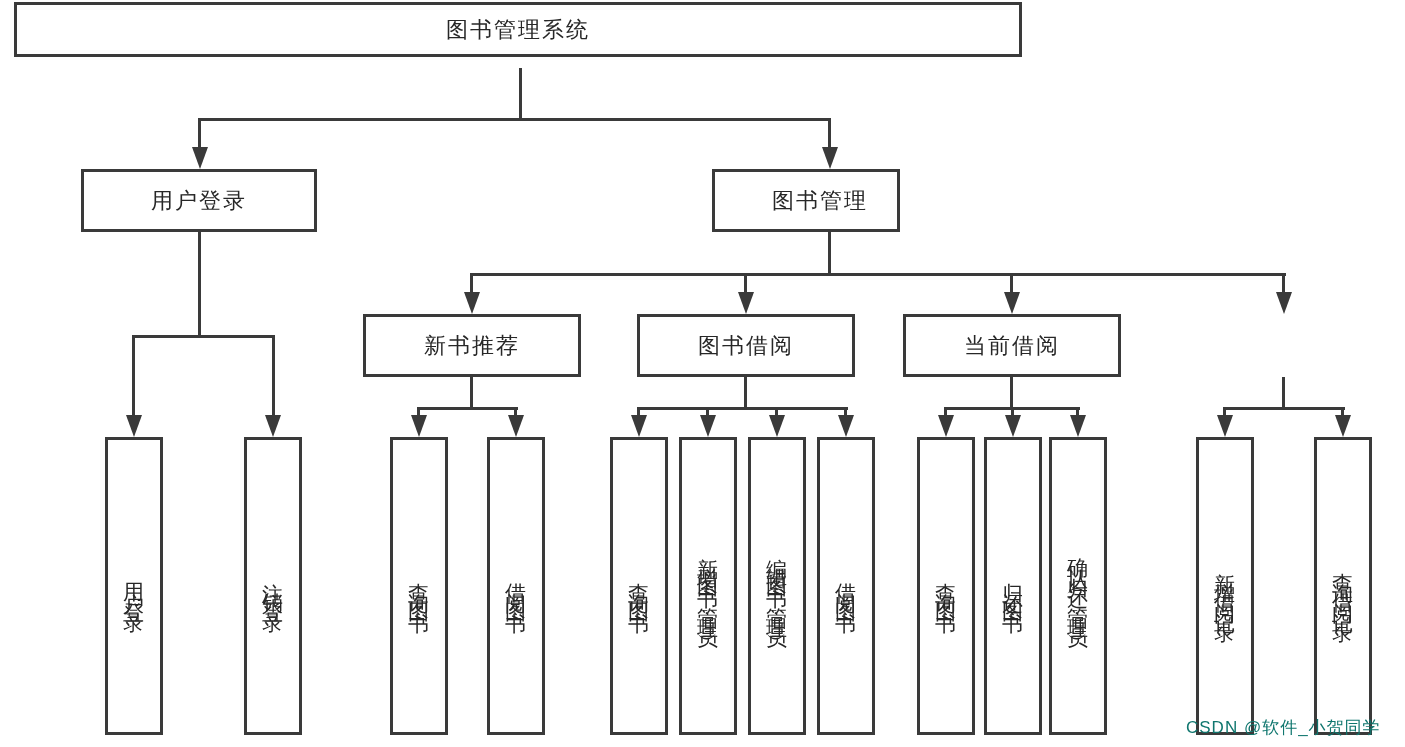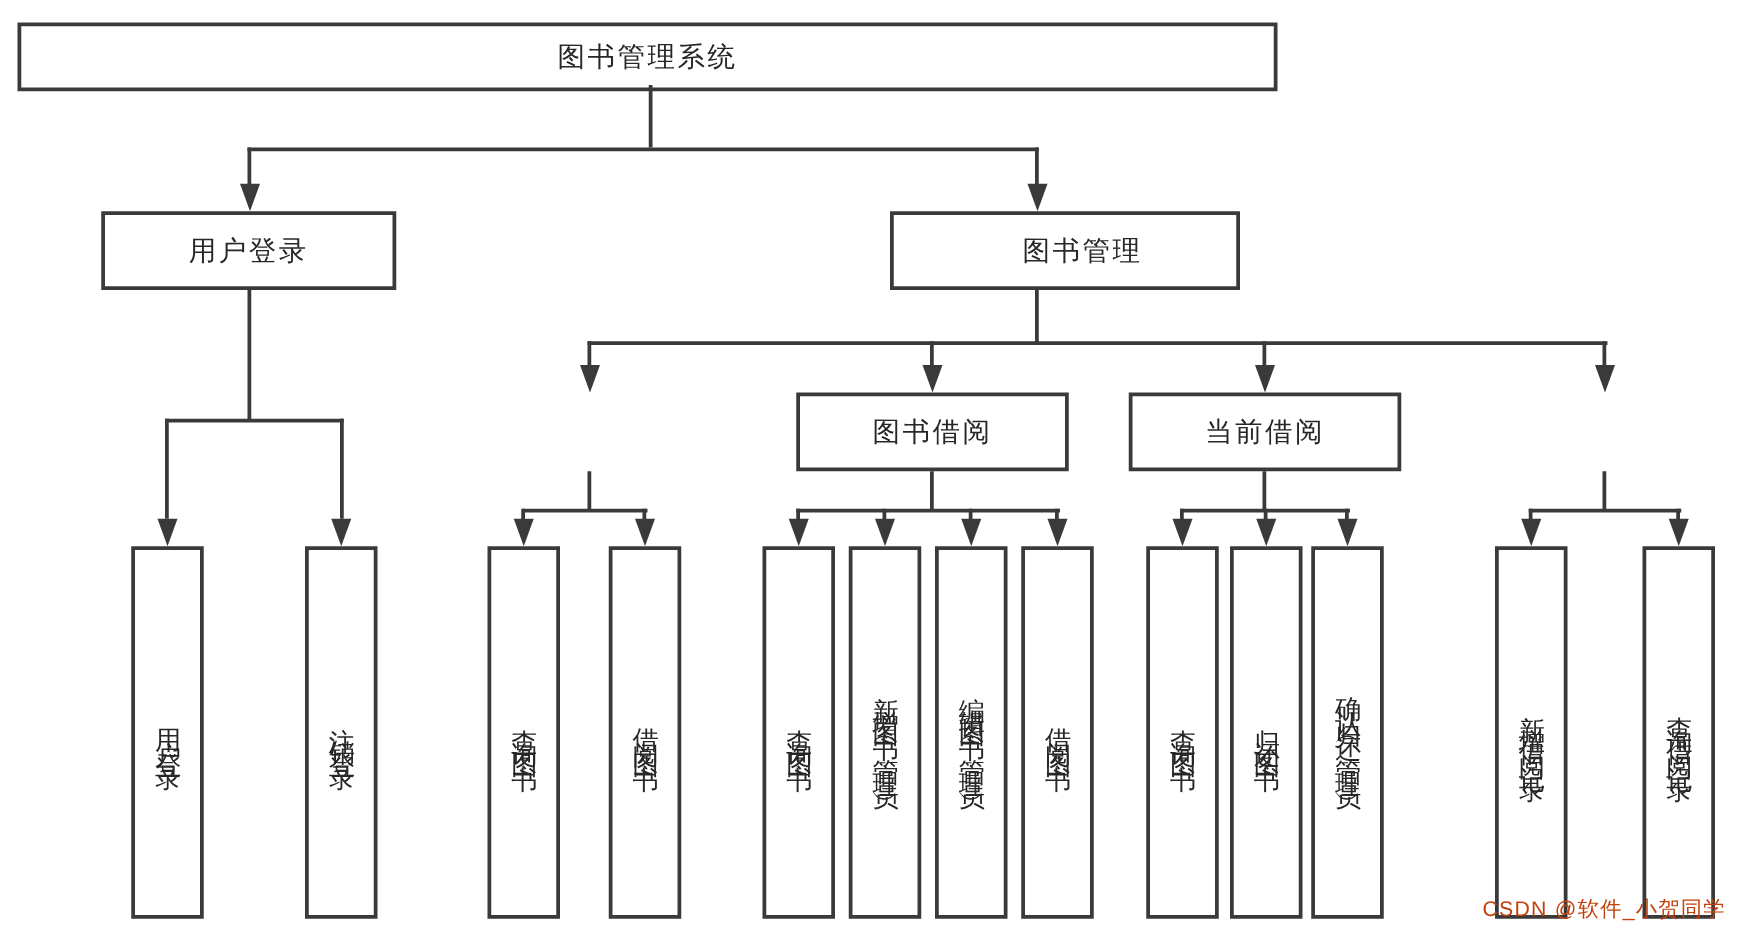--- a/index.html
+++ b/index.html
@@ -29,58 +29,59 @@
   .hl{position:absolute;height:3px;background:#3a3a3a;}
   .vl{position:absolute;width:3px;background:#3a3a3a;}
   .ah{
     position:absolute;width:0;height:0;
     border-left:8px solid transparent;
     border-right:8px solid transparent;
     border-top:22px solid #3a3a3a;
   }
   .watermark{
     position:absolute;left:1186px;top:716px;
-    font-size:17px;color:#c2410c;letter-spacing:1px;
+    font-size:17px;color:#0f766e;letter-spacing:1px;
   }
 </style>
 </head>
 <body>
 
 <div id="canvas">
 
-  <div class="node" style="left:14px;top:18px;width:1008px;height:55px;">图书管理系统</div>
+  <div class="node" style="left:14px;top:2px;width:1008px;height:55px;">图书管理系统</div>
 
   <div class="vl" style="left:519px;top:68px;height:50px;"></div>
   <div class="hl" style="left:198px;top:118px;width:633px;"></div>
   <div class="vl" style="left:198px;top:118px;height:32px;"></div>
   <div class="ah" style="left:192px;top:147px;"></div>
   <div class="vl" style="left:828px;top:118px;height:32px;"></div>
   <div class="ah" style="left:822px;top:147px;"></div>
 
   <div class="node" style="left:81px;top:169px;width:236px;height:63px;">用户登录</div>
-  <div class="node" style="left:712px;top:169px;width:280px;height:63px;padding-left:28px;">图书管理</div>
+  <div class="node" style="left:712px;top:169px;width:188px;height:63px;padding-left:28px;">图书管理</div>
 
   <div class="vl" style="left:198px;top:232px;height:105px;"></div>
   <div class="hl" style="left:132px;top:335px;width:143px;"></div>
   <div class="vl" style="left:132px;top:335px;height:80px;"></div>
   <div class="ah" style="left:126px;top:415px;"></div>
   <div class="vl" style="left:272px;top:335px;height:80px;"></div>
   <div class="ah" style="left:265px;top:415px;"></div>
 
   <div class="vl" style="left:828px;top:232px;height:43px;"></div>
   <div class="hl" style="left:470px;top:273px;width:816px;"></div>
   <div class="vl" style="left:470px;top:273px;height:20px;"></div>
   <div class="ah" style="left:464px;top:292px;"></div>
   <div class="vl" style="left:744px;top:273px;height:20px;"></div>
   <div class="ah" style="left:738px;top:292px;"></div>
   <div class="vl" style="left:1010px;top:273px;height:20px;"></div>
   <div class="ah" style="left:1004px;top:292px;"></div>
   <div class="vl" style="left:1282px;top:273px;height:20px;"></div>
   <div class="ah" style="left:1276px;top:292px;"></div>
 
+  <div class="node" style="left:363px;top:314px;width:218px;height:63px;">新书推荐</div>
   <div class="node" style="left:903px;top:314px;width:218px;height:63px;">当前借阅</div>
   <div class="node" style="left:637px;top:314px;width:218px;height:63px;">图书借阅</div>
 
   <div class="vl" style="left:470px;top:377px;height:32px;"></div>
   <div class="hl" style="left:418px;top:407px;width:100px;"></div>
   <div class="vl" style="left:417px;top:407px;height:10px;"></div>
   <div class="ah" style="left:411px;top:415px;"></div>
   <div class="vl" style="left:514px;top:407px;height:10px;"></div>
   <div class="ah" style="left:508px;top:415px;"></div>
 

